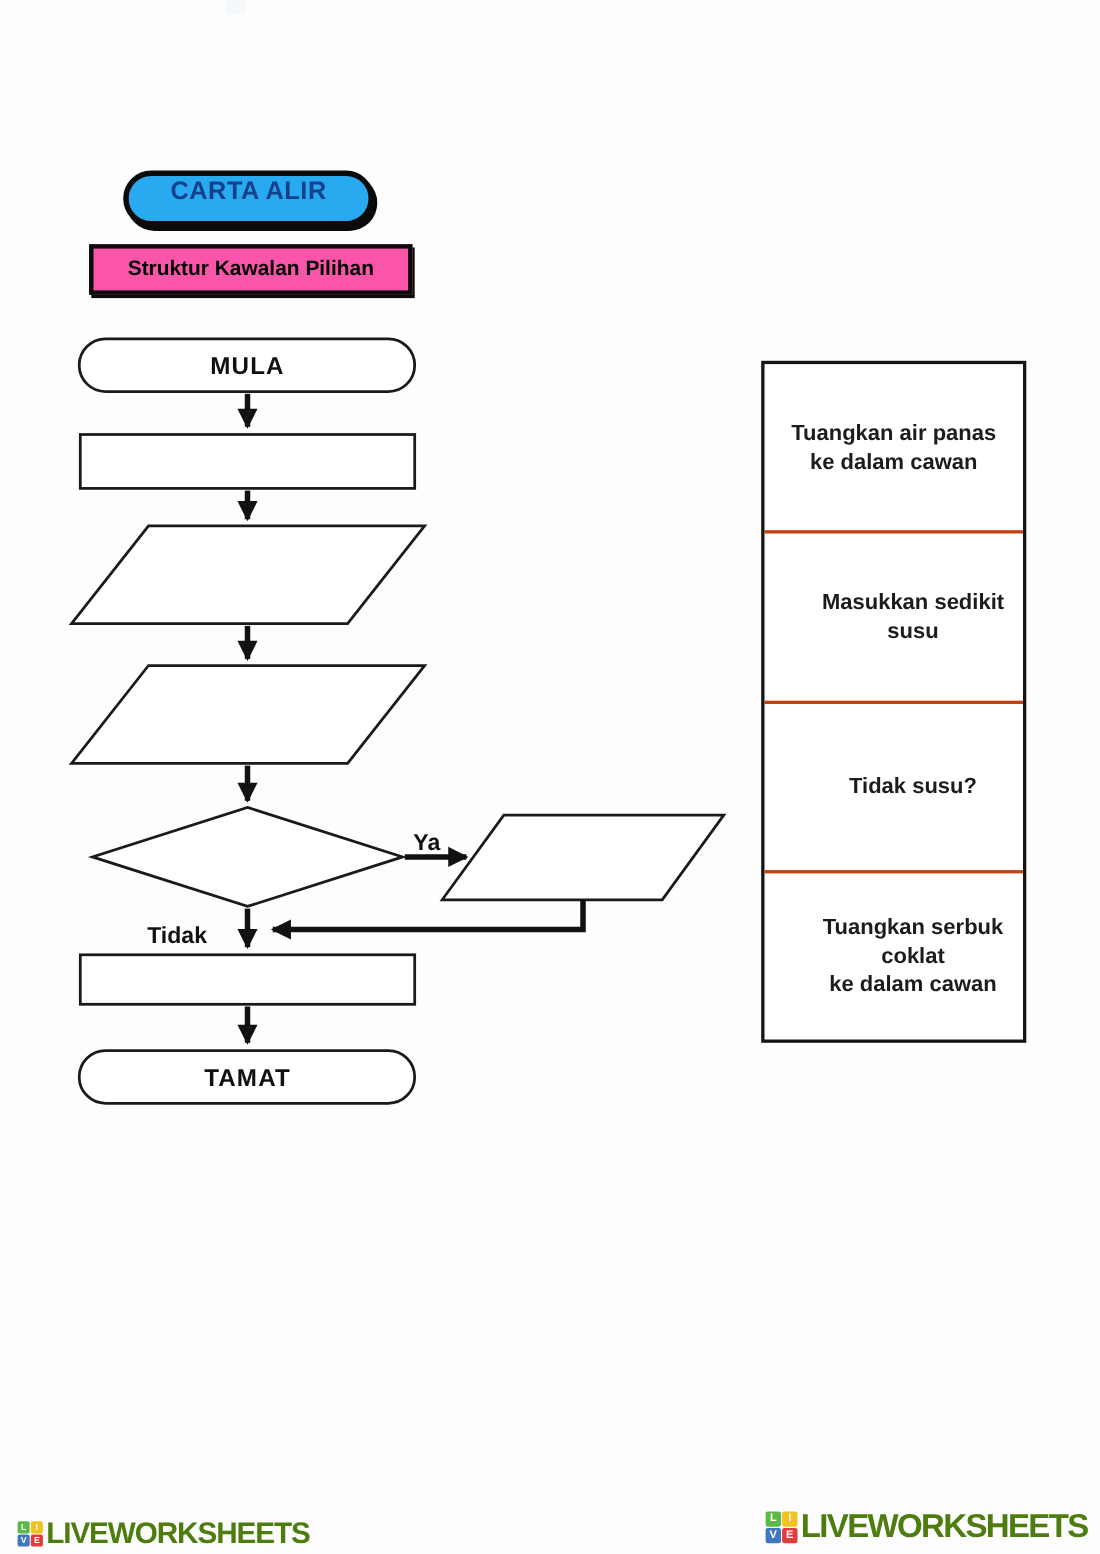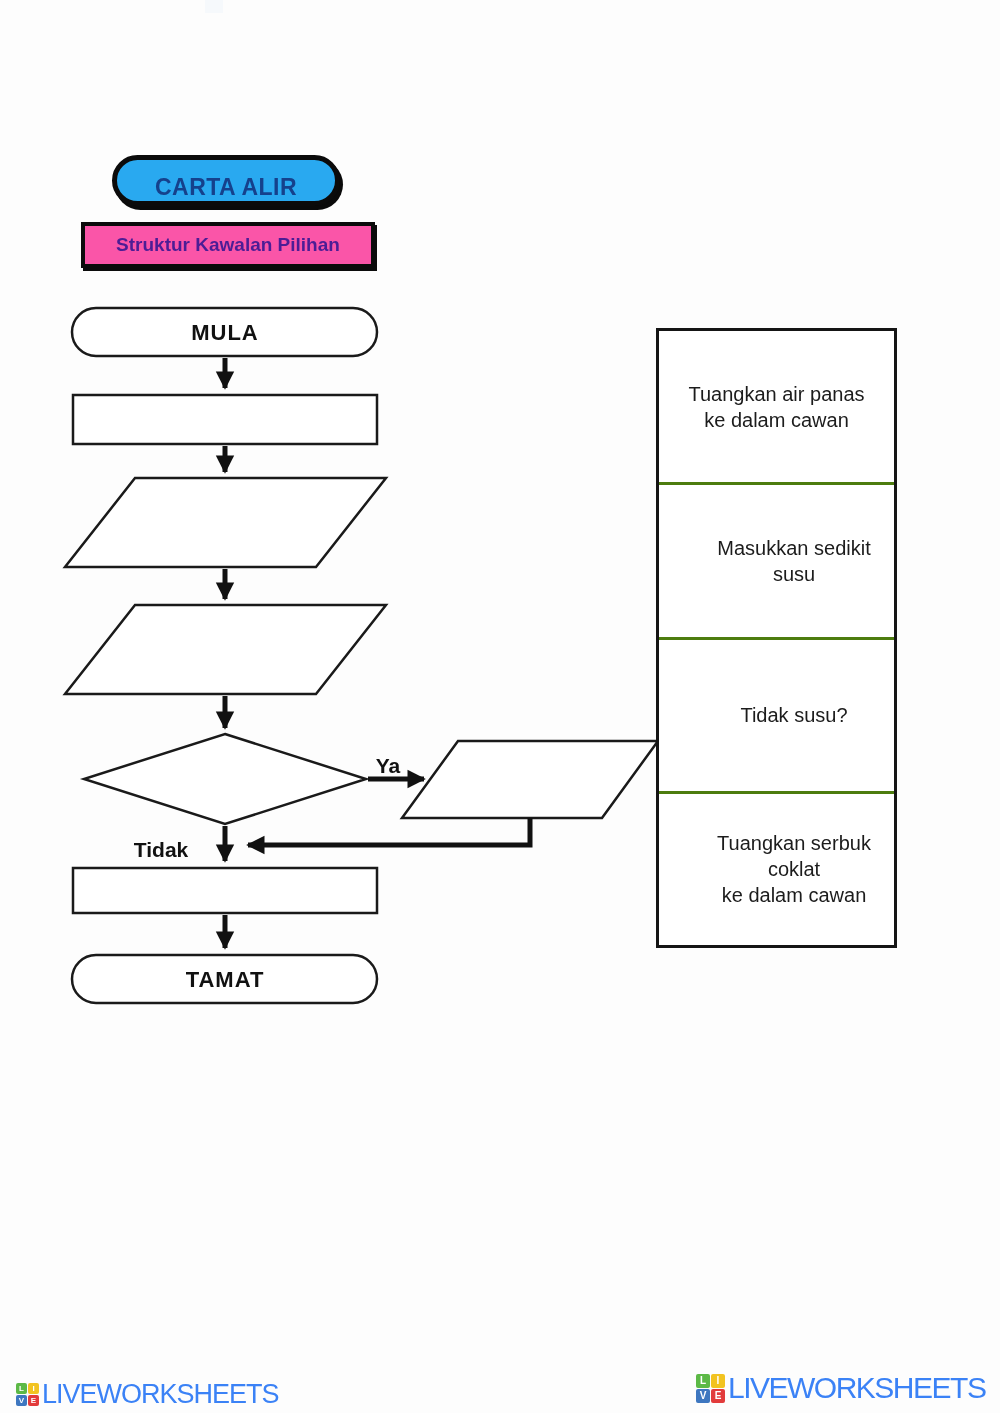--- a/index.html
+++ b/index.html
@@ -8,59 +8,59 @@
 
   .page { position:absolute; inset:0; }
 
   .artifact { position:absolute; left:205px; top:0; width:18px; height:13px; background:#f6f9fc; }
 
   
   .title-pill {
     position:absolute; left:112px; top:155px; width:228px; height:51px;
     border:5px solid #0b0b0b; border-radius:27px;
     box-shadow:3px 4px 0 #0a0a0a;
-    display:flex; align-items:flex-end; justify-content:center;
+    display:flex; align-items:flex-start; justify-content:center;
   }
   .title-pill span { font-size:23px; font-weight:bold; letter-spacing:.5px; }
 
   .subtitle-box {
     position:absolute; left:81px; top:222px; width:294px; height:46px;
     border:4px solid #0b0b0b;
     box-shadow:2px 3px 0 #0b0b0b;
     display:flex; align-items:center; justify-content:center;
   }
   .subtitle-box span { font-size:19px; font-weight:bold; }
 
   
   svg.flow { position:absolute; left:0; top:0; width:1000px; height:1413px; }
   svg.flow .shape { fill:#ffffff; stroke:#1a1a1a; stroke-width:2.5; }
   svg.flow .conn  { stroke:#111111; stroke-width:5; fill:none; }
   svg.flow text.node-label { font-family:"Liberation Sans",sans-serif; font-size:22px; font-weight:bold; fill:#111; letter-spacing:1px; text-anchor:middle; }
   svg.flow text.branch-label { font-family:"Liberation Sans",sans-serif; font-size:21px; font-weight:bold; fill:#111; text-anchor:middle; }
 
   
   .answer-bank {
-    position:absolute; left:656px; top:328px; width:241px; height:620px;
+    position:absolute; left:692px; top:328px; width:241px; height:620px;
     border:3px solid #151515; background:#fff;
-    display:flex; flex-direction:column;
+    display:flex; flex-direction:column;font-weight:bold;
   }
   .bank-row {
     flex:1; display:flex; flex-direction:column; align-items:center; justify-content:center;
     font-size:20px; color:#1c1c1c; line-height:1.3; text-align:center; padding:0 2px;
   }
-  .bank-row + .bank-row { border-top:3px solid #4d7c0f;padding-left:37px; }
+  .bank-row + .bank-row { border-top:3px solid #c2410c;padding-left:37px; }
 
   
   .logo { position:absolute; display:flex; align-items:center; gap:3px; }
   .logo-grid { display:grid; grid-template-columns:repeat(2, auto); gap:1px; }
   .logo .tile {
     border-radius:2px; color:#fff; font-weight:bold;
     display:flex; align-items:center; justify-content:center;
   }
-  .logo .wordmark { font-weight:normal; color:#3b82f6; white-space:nowrap; }
+  .logo .wordmark { font-weight:bold; color:#4d7c0f; white-space:nowrap; }
 
   .logo-left  { left:16px;  top:1379px; }
   .logo-left  .tile { width:11px; height:11px; font-size:8px; }
   .logo-left  .wordmark { font-size:27px; letter-spacing:-1px; }
 
   .logo-right { left:696px; top:1371px; }
   .logo-right .tile { width:14px; height:14px; font-size:10px; }
   .logo-right .wordmark { font-size:30px; letter-spacing:-1.5px; }
 </style>
 </head>
@@ -68,21 +68,21 @@
 
 <div class="page">
 
   <div class="artifact"></div>
 
   <div class="title-pill" style="background: rgb(41, 169, 240);">
     <span style="color: rgb(21, 65, 140);">CARTA ALIR</span>
   </div>
 
   <div class="subtitle-box" style="background: rgb(250, 85, 168);">
-    <span style="color: #4c1d95;">Struktur Kawalan Pilihan</span>
+    <span style="color: #000000;">Struktur Kawalan Pilihan</span>
   </div>
 
   <svg class="flow" viewBox="0 0 1000 1413" xmlns="http://www.w3.org/2000/svg">
     <defs>
       <marker id="ah" viewBox="0 0 12 12" refX="10" refY="6" markerWidth="22" markerHeight="22" markerUnits="userSpaceOnUse" orient="auto">
         <path d="M1,1 L11,6 L1,11 Z" fill="#111"></path>
       </marker>
     </defs>
 
     <rect class="shape" x="72" y="308" width="305" height="48" rx="24"></rect>

